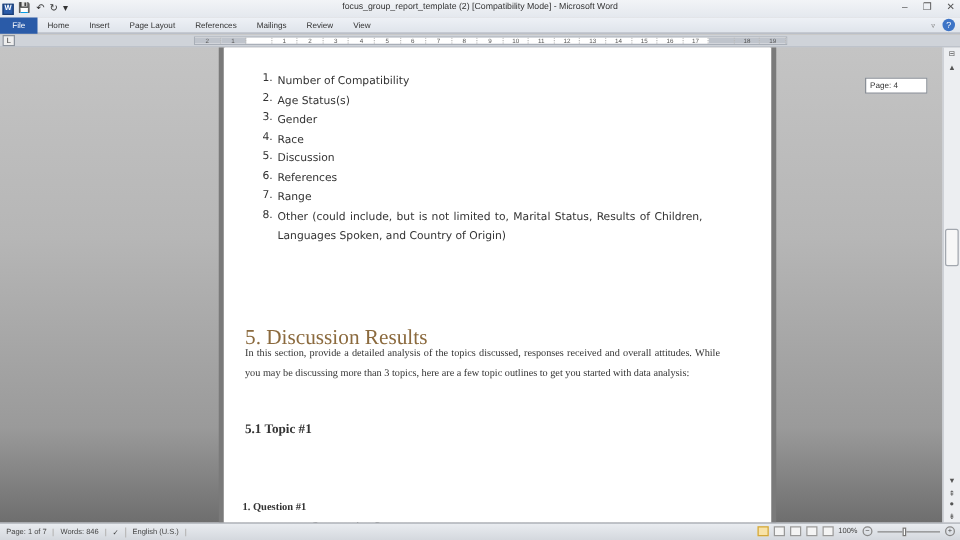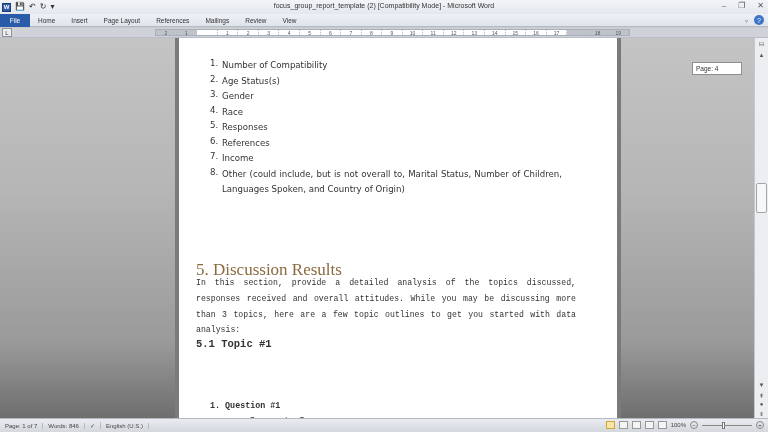--- a/index.html
+++ b/index.html
@@ -18,32 +18,32 @@
 .ribright{position:absolute;right:4px;top:1px;display:flex;gap:6px;align-items:center}
 .help{width:10px;height:10px;border-radius:50%;background:#3d74c6;color:#fff;font-size:7px;display:flex;align-items:center;justify-content:center}
 .caret{font-size:6px;color:#777}
 #rulerrow{position:absolute;left:0;top:28px;width:768px;height:10px;background:#cfd3d9;border-bottom:1px solid #b9bec6}
 .tabsel{position:absolute;left:2px;top:0;width:10px;height:9px;border:1px solid #8c939d;background:#eee;font-size:6px;display:flex;align-items:center;justify-content:center;color:#333}
 #ruler{position:absolute;left:155px;top:1px;width:475px;height:7px;background:#fff;border:1px solid #a9afb8;display:flex;font-size:5px;color:#555;overflow:hidden}
 #ruler .margin{background:#bfc4cc}
 .rtick{flex:1;text-align:center;line-height:7px;border-right:1px dotted #bbb}
 #canvas{position:absolute;left:0;top:38px;width:754px;height:380px;background:linear-gradient(#c4c4c4,#b6b6b6 40%,#9a9a9a 80%,#6e6e6e);overflow:hidden}
 #page{position:absolute;left:179px;top:-6px;width:438px;height:400px;background:#fff;box-shadow:-4px 0 0 #7a7a7a,4px 0 0 #7a7a7a}
-.doc{position:absolute;left:17px;width:380px;font-family:Liberation Mono, monospace;color:#2b2b2b}
+.doc{position:absolute;left:17px;width:380px;font-family:Liberation Serif, serif;color:#2b2b2b}
 .cut{top:0;font-size:8px;color:#666;height:7px;overflow:hidden;line-height:4px}
 ol.kl{position:absolute;left:31px;top:26px;list-style:none;font-family:"DejaVu Sans",sans-serif;font-size:8.6px;color:#333}
 ol.kl li{height:15.5px;display:flex}
 ol.kl .n{width:12px}
 ol.kl .t{width:340px;text-align:justify;line-height:15.5px}
 .h5{top:228px;font-size:17px;color:#8b6a3e;font-family:Liberation Serif, serif}
 .para{font-size:8.2px;line-height:15.8px;text-align:justify;color:#333}
 .p1{top:243px}
 .h51{top:306px;font-size:10.5px;font-weight:bold;color:#333}
 .p2{top:320px}
-.q{position:absolute;left:31px;top:369px;font-size:8.4px;font-weight:bold;color:#333;font-family:Liberation Mono, monospace}
+.q{position:absolute;left:15px;top:369px;font-size:8.4px;font-weight:bold;color:#333;font-family:Liberation Serif, serif}
 .sub{position:absolute;left:60px;top:384px;font-size:8.4px;color:#333;font-family:"DejaVu Sans",sans-serif}
 #pageind{position:absolute;left:692px;top:62px;width:50px;height:13px;background:#fff;border:1px solid #8a8f96;font-size:6.5px;color:#333;padding-left:3px;line-height:11px}
 #vscroll{position:absolute;left:754px;top:38px;width:14px;height:380px;background:#eceef1;border-left:1px solid #c4c8ce}
 .sbtn{position:absolute;left:1px;width:11px;height:10px;font-size:6px;color:#555;display:flex;align-items:center;justify-content:center}
 .thumb{position:absolute;left:1px;top:145px;width:11px;height:30px;background:#f7f7f7;border:1px solid #a2a7ae;border-radius:2px}
 #statusbar{position:absolute;left:0;top:418px;width:768px;height:14px;background:linear-gradient(#e9ecf0,#d4d8de);border-top:1px solid #b5bac2;display:flex;align-items:center;font-size:6px;color:#444}
 .sb{padding:0 5px;border-right:1px solid #bbb}
 .sbright{position:absolute;right:4px;top:2px;display:flex;align-items:center;gap:4px}
 .view{width:9px;height:8px;border:1px solid #999;background:#f4f4f4}
 .view.on{background:#f8e3a8;border-color:#d2a73a}
@@ -130,33 +130,33 @@
         <li>
             <span class="n">3.</span>
             <span class="t">Gender</span>
           </li>
         <li>
             <span class="n">4.</span>
             <span class="t">Race</span>
           </li>
         <li>
             <span class="n">5.</span>
-            <span class="t">Responses</span>
+            <span class="t">Discussion</span>
           </li>
         <li>
             <span class="n">6.</span>
             <span class="t">References</span>
           </li>
         <li>
             <span class="n">7.</span>
-            <span class="t">Income</span>
+            <span class="t">Range</span>
           </li>
         <li style="height:31px">
             <span class="n">8.</span>
-            <span class="t">Other (could include, but is not overall to, Marital Status, Number of Children, Languages Spoken, and Country of Origin)</span>
+            <span class="t">Other (could include, but is not limited to, Marital Status, Results of Children, Languages Spoken, and Country of Origin)</span>
           </li>
       </ol>
       <div class="doc h5">5. Discussion  Results</div>
       <div class="doc para p1">In this section, provide a detailed analysis of the topics discussed, responses received and overall attitudes.  While you may be discussing more than 3 topics, here are a few topic outlines to get you started with data analysis:</div>
       <div class="doc h51">5.1 Topic #1</div>
       <div class="q">1.  Question #1</div>
       <div class="sub">a.   Summarize Responses</div>
     </div>
   </div>
 

